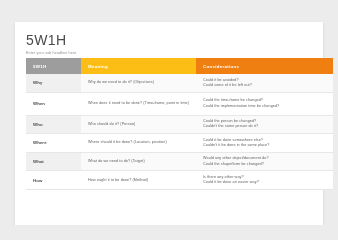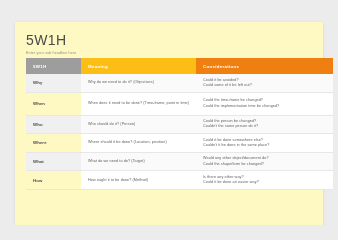--- a/index.html
+++ b/index.html
@@ -5,21 +5,21 @@
   html,body{margin:0;padding:0;}
   body{
     width:338px;height:225px;overflow:hidden;
     background:#edecec;
     font-family:"Liberation Sans","DejaVu Sans",sans-serif;
     -webkit-font-smoothing:antialiased;
   }
   .slide{position:relative;width:338px;height:225px;}
   .card{
     position:absolute;left:15px;top:22px;width:308px;height:203px;
-    background:#fef9c3;
+    background:#ffffff;
     box-shadow:0 1px 3px rgba(0,0,0,0.10);
   }
   .head{padding:11px 0 0 11px;}
   .title{
     font-size:14px;color:#4a4a4a;letter-spacing:0.4px;
     font-weight:400;line-height:15px;
   }
   .subtitle{
     margin-top:3px;font-size:3.6px;color:#8e8e8e;letter-spacing:0.15px;
     line-height:5px;

